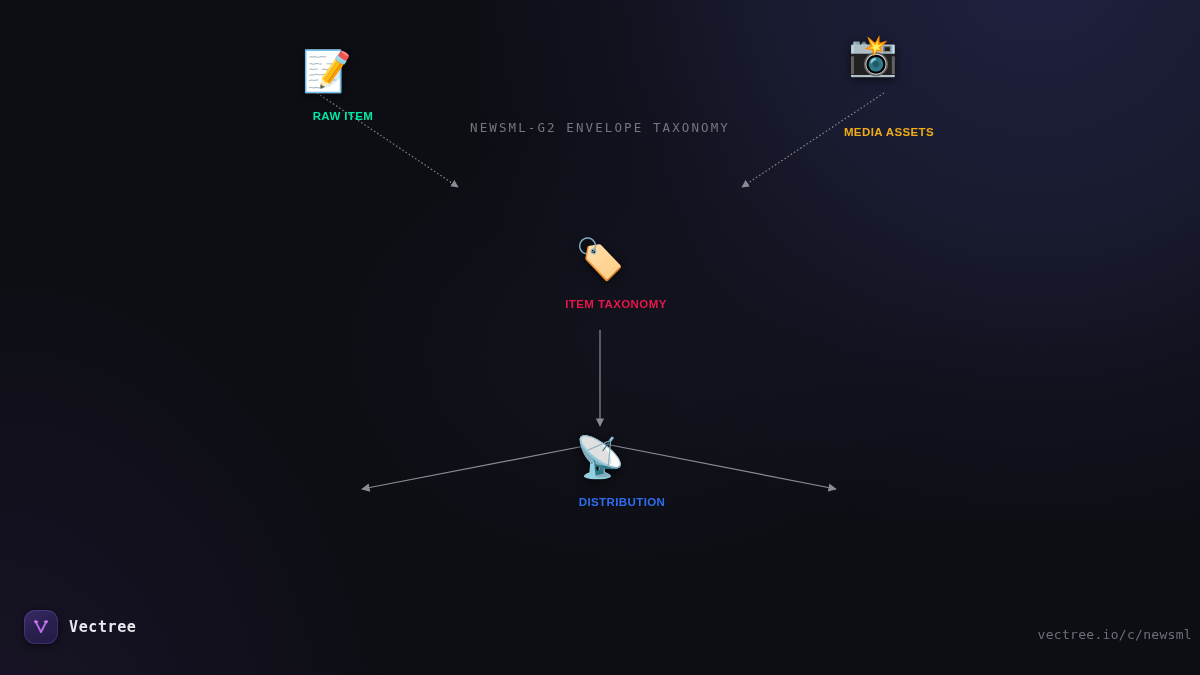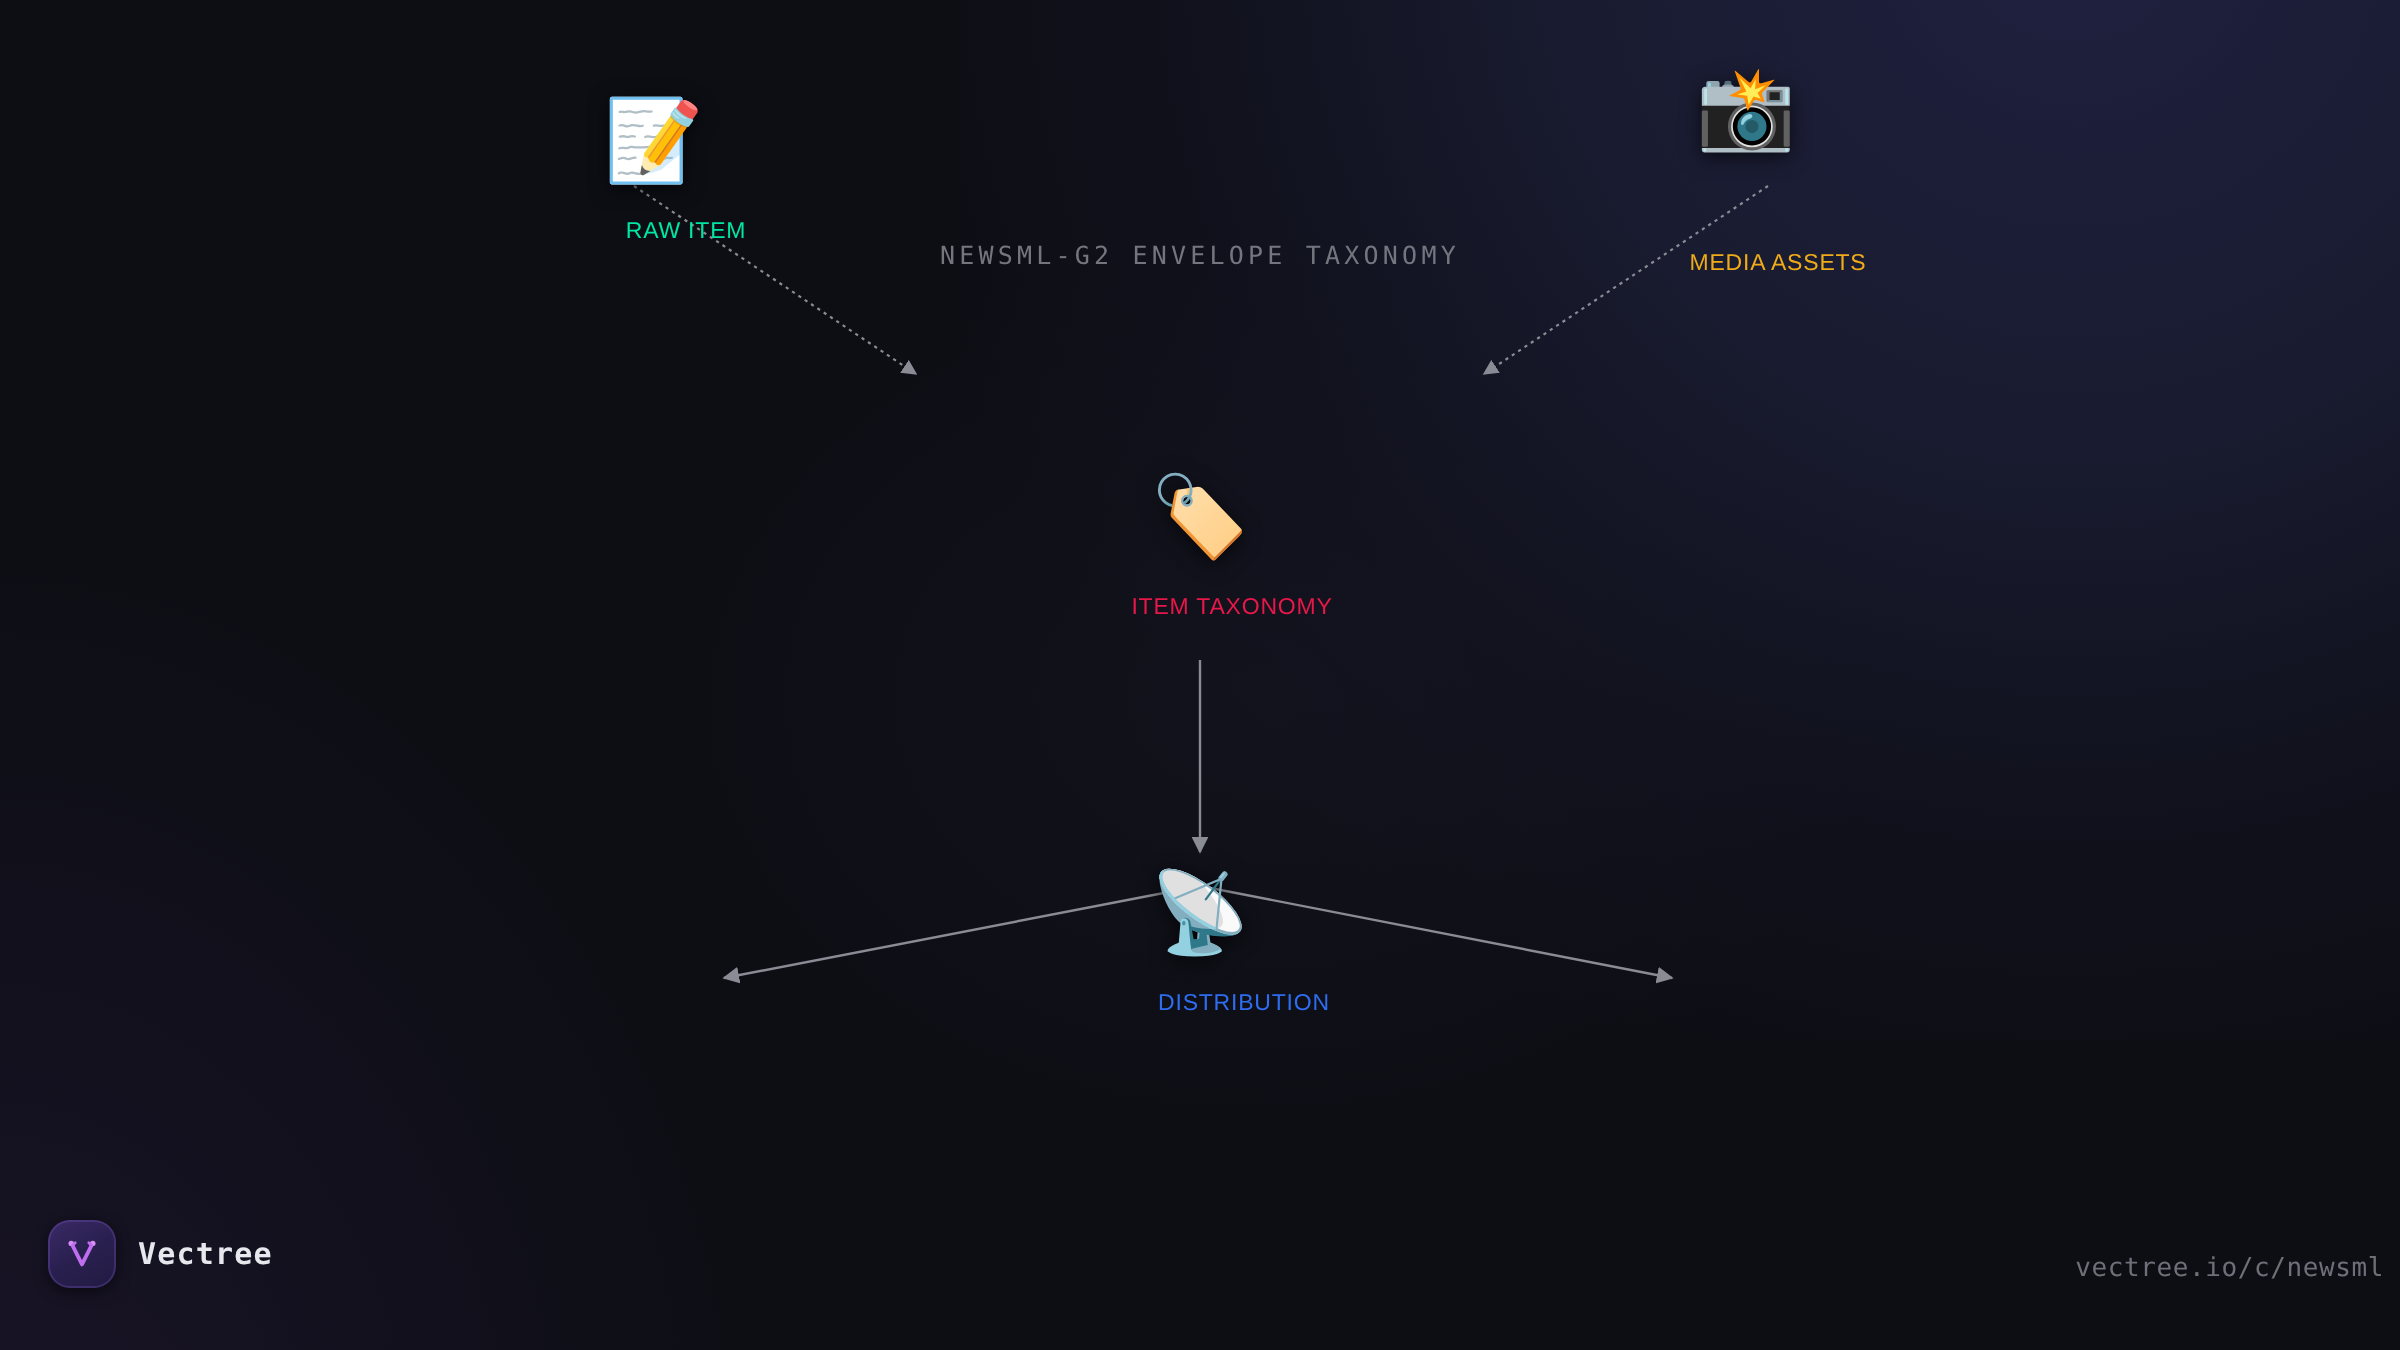--- a/index.html
+++ b/index.html
@@ -52,21 +52,21 @@
     font-size:40px; line-height:1;
     height:46px;
     display:flex; align-items:center; justify-content:center;
     filter:drop-shadow(0 2px 5px rgba(0,0,0,0.65));
     user-select:none;
   }
   .node-label {
     margin-top:16px;
     font-family:"Liberation Sans", sans-serif;
     font-size:11.5px;
-    font-weight:400;
+    font-weight:700;
     letter-spacing:0.4px;
     white-space:nowrap;
     text-align:center;
     padding-left:32px;
   }
 
   #node-raw-item    { left:327px; top:85px; }
   #node-raw-item .node-label  { color:#00e6a4; }
 
   #node-media-assets{ left:873px; top:85px; }

